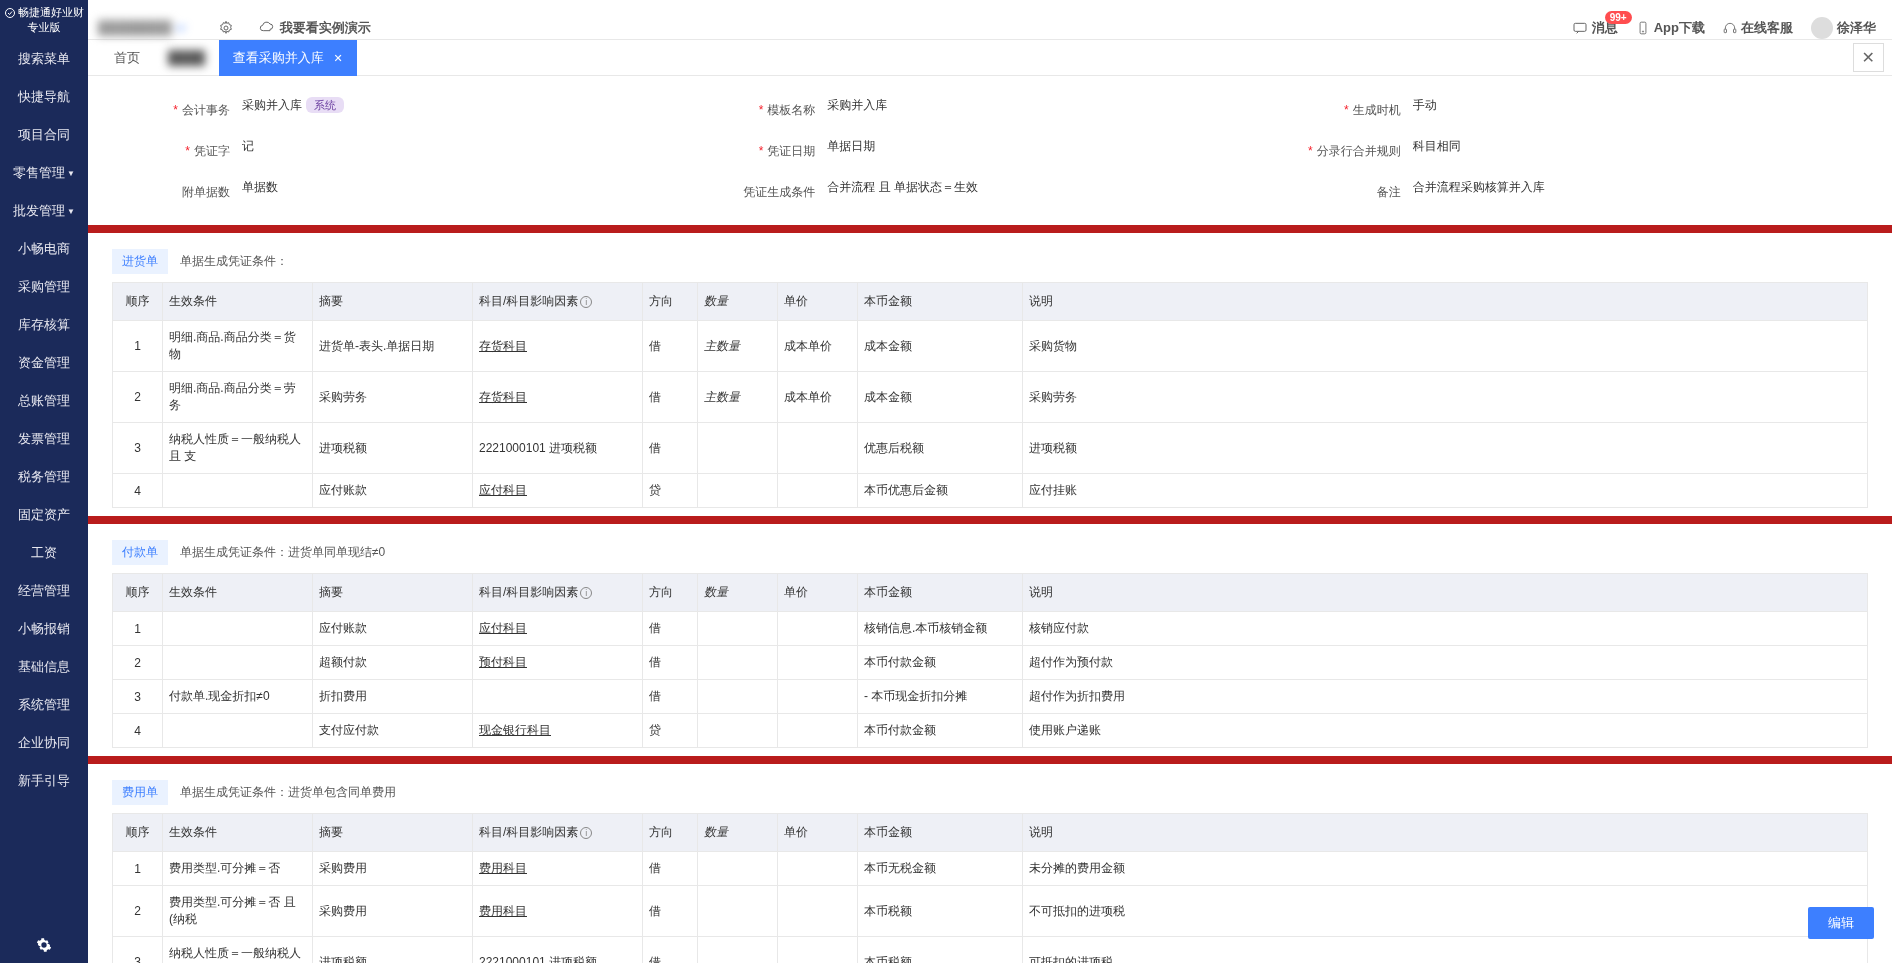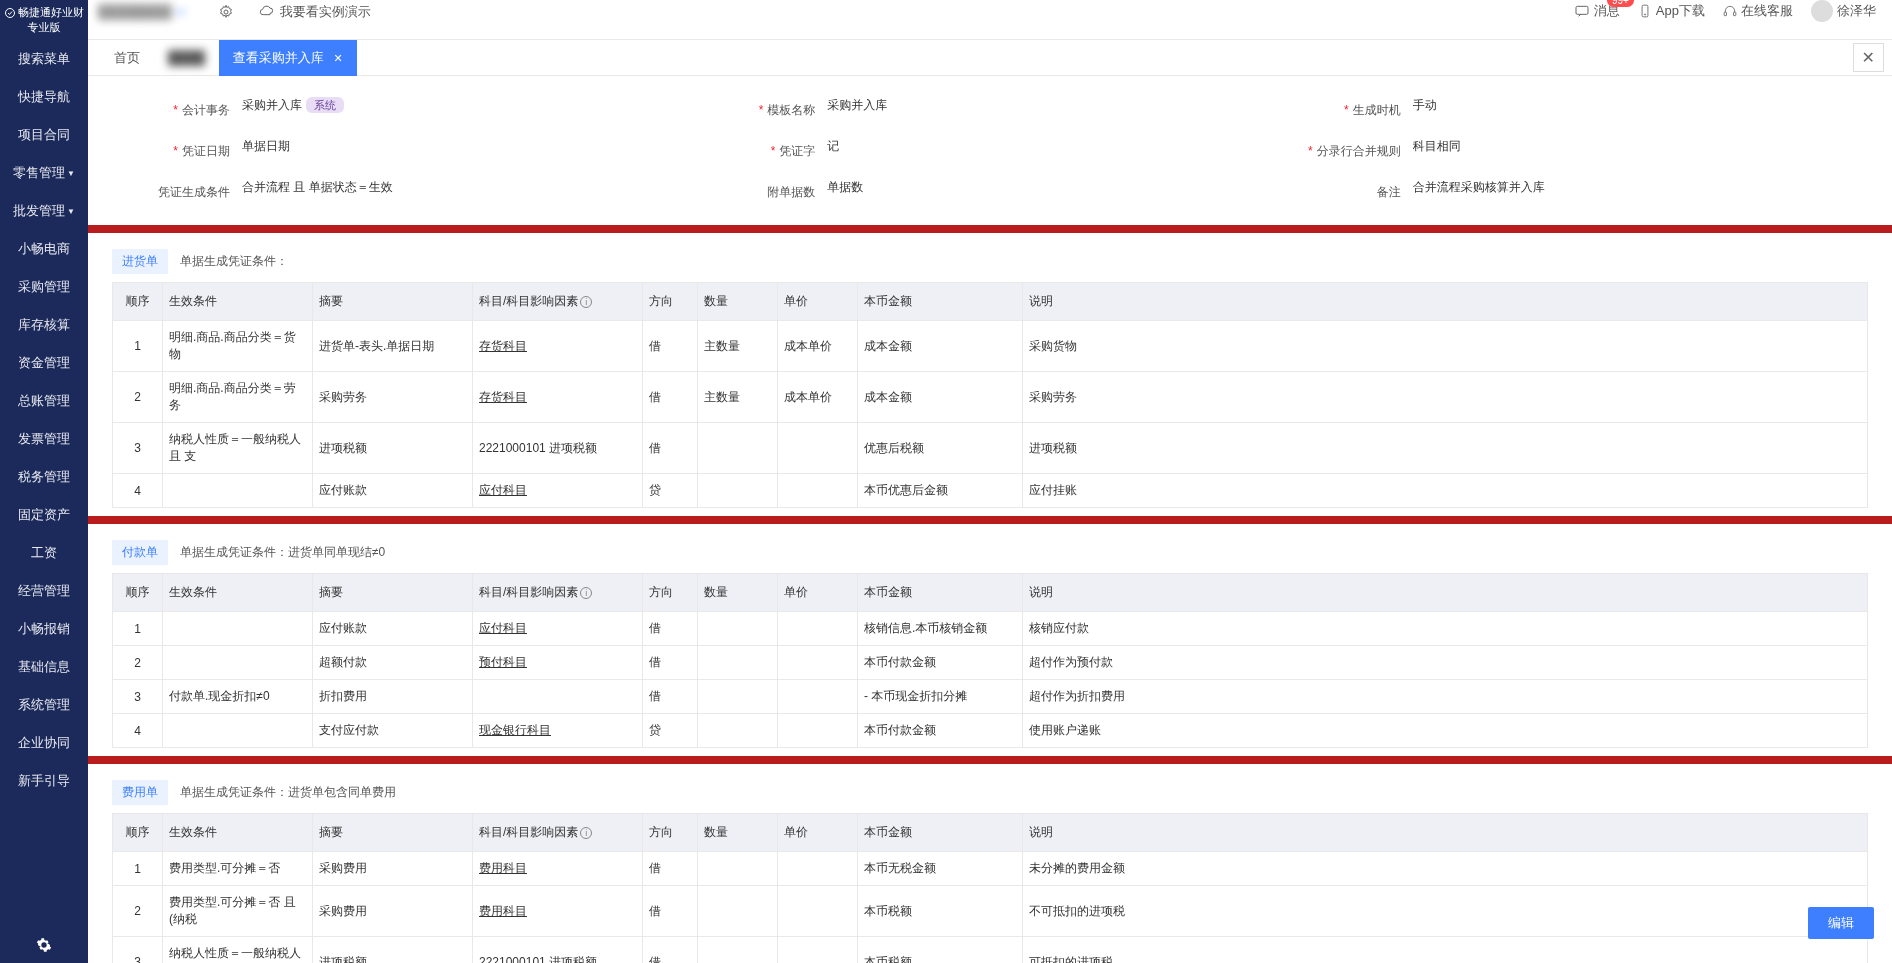--- a/index.html
+++ b/index.html
@@ -1,19 +1,19 @@
 <!DOCTYPE html>
 <html><head>
 <meta charset="utf-8">
 <style>
 * { margin: 0; padding: 0; box-sizing: border-box; }
 body { font-family: "Microsoft YaHei", -apple-system, sans-serif; font-size: 12px; color: #333; background: #fff; overflow: hidden; }
 
 
-.topbar { height: 40px; background: #fff; border-bottom: 1px solid #e8e8e8; display: flex; align-items: flex-start; padding: 0 16px 0 0; position: relative; z-index: 10; }
+.topbar { height: 40px; background: #fff; border-bottom: 1px solid #e8e8e8; display: flex; align-items: flex-end; padding: 0 16px 0 0; position: relative; z-index: 10; font-weight: bold; }
 .topbar-left { display: flex; align-items: center; margin-left: 90px; min-width: 250px; }
 .org-selector { color: #999; font-size: 13px; padding: 4px 8px; display: flex; align-items: center; gap: 4px; filter: blur(4px); }
 .gear-icon { margin-left: 24px; color: #666; cursor: pointer; }
 .demo-link { margin-left: 24px; display: flex; align-items: center; gap: 6px; color: #555; font-size: 13px; cursor: pointer; }
 .topbar-right { margin-left: auto; display: flex; align-items: center; gap: 18px; }
 .top-item { display: flex; align-items: center; gap: 4px; color: #555; font-size: 13px; cursor: pointer; position: relative; }
 .badge99 { position: absolute; top: -8px; right: -14px; background: #ff4d4f; color: #fff; font-size: 10px; padding: 1px 5px; border-radius: 8px; }
 .avatar { width: 22px; height: 22px; border-radius: 50%; background: #ddd; display: inline-block; }
 
 
@@ -53,21 +53,21 @@
 .card-cond { color: #555; }
 
 table { width: 100%; border-collapse: collapse; font-size: 12px; }
 thead th { background: #eef0f6; color: #333; font-weight: normal; text-align: left; padding: 10px 6px; border: 1px solid #e8e8e8; }
 tbody td { padding: 8px 6px; border: 1px solid #e8e8e8; color: #333; }
 .col-seq { width: 50px; text-align: center; }
 .col-cond { width: 150px; }
 .col-summary { width: 160px; }
 .col-acct { width: 170px; }
 .col-dir { width: 55px; }
-.col-qty { width: 80px; }
+.col-qty { width: 80px; font-style: italic; }
 .col-price { width: 80px; }
 .col-amount { width: 165px; }
 .underlined { text-decoration: underline; color: #333; }
 .info-icon { display: inline-block; width: 12px; height: 12px; border: 1px solid #888; border-radius: 50%; font-size: 9px; line-height: 11px; text-align: center; color: #888; margin-left: 2px; }
 
 .footer { position: fixed; bottom: 24px; right: 18px; z-index: 15; }
 .btn-edit { background: #3d7fff; color: #fff; border: none; padding: 7px 20px; font-size: 13px; cursor: pointer; border-radius: 2px; }
 
 svg { display: inline-block; vertical-align: middle; }
 </style>
@@ -187,40 +187,40 @@
           <div class="form-label required">模板名称</div>
           <div class="form-value">采购并入库</div>
         </div>
         <div class="form-group">
           <div class="form-label required">生成时机</div>
           <div class="form-value">手动</div>
         </div>
       </div>
       <div class="form-row">
         <div class="form-group">
+          <div class="form-label required">凭证字</div>
+          <div class="form-value">记</div>
+        </div>
+        <div class="form-group">
           <div class="form-label required">凭证日期</div>
           <div class="form-value">单据日期</div>
         </div>
         <div class="form-group">
-          <div class="form-label required">凭证字</div>
-          <div class="form-value">记</div>
-        </div>
-        <div class="form-group">
           <div class="form-label required">分录行合并规则</div>
           <div class="form-value">科目相同</div>
         </div>
       </div>
       <div class="form-row">
         <div class="form-group">
+          <div class="form-label">附单据数</div>
+          <div class="form-value">单据数</div>
+        </div>
+        <div class="form-group">
           <div class="form-label">凭证生成条件</div>
           <div class="form-value">合并流程 且 单据状态＝生效</div>
-        </div>
-        <div class="form-group">
-          <div class="form-label">附单据数</div>
-          <div class="form-value">单据数</div>
         </div>
         <div class="form-group">
           <div class="form-label">备注</div>
           <div class="form-value">合并流程采购核算并入库</div>
         </div>
       </div>
     </div>
   <div id="sections">
       <div class="card-section">
         <div class="card-header">

